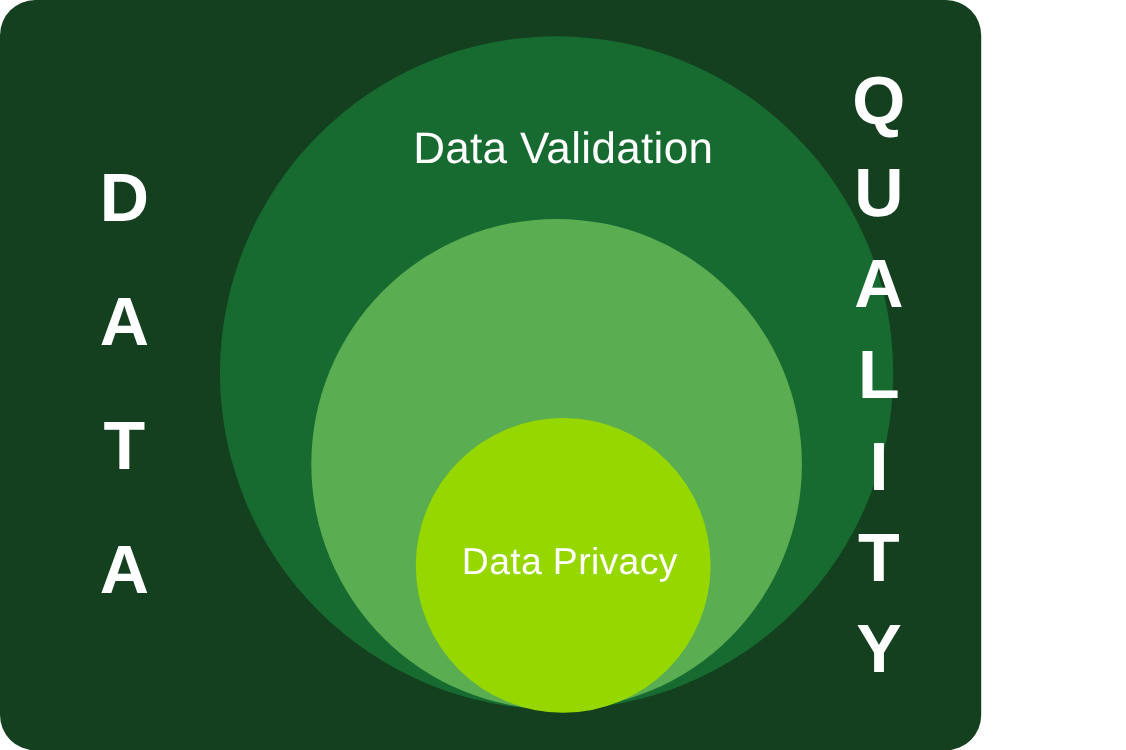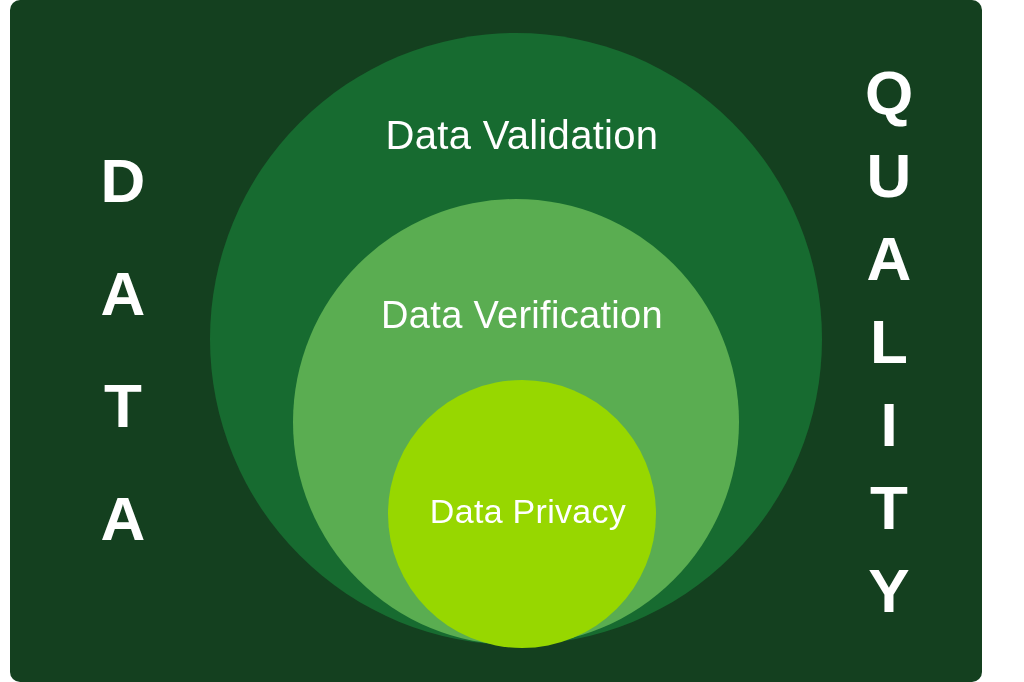--- a/index.html
+++ b/index.html
@@ -18,26 +18,25 @@
     height: 682px;
     overflow: hidden;
     background: #ffffff;
   }
 
   
   .panel {
     position: absolute;
     left: 0;
     top: 0;
-    width: 972px;
+    width: 892px;
     height: 682px;
-    border-radius: 10px;
+    border-radius: 32px;
     background: #14401f;
     overflow: hidden;
-    margin-left: 10px;
   }
 
   
   .ring {
     position: absolute;
     border-radius: 50%;
     display: block;
   }
 
   .ring-outer {
@@ -144,21 +143,20 @@
   <div class="panel" style="background: rgb(20, 64, 31);">
 
     <div class="ring ring-outer" style="background: rgb(23, 107, 48);"></div>
 
     <div class="ring ring-middle" style="background: rgb(90, 173, 81);"></div>
 
     <div class="ring ring-inner" style="background: rgb(151, 215, 0);"></div>
 
     <div class="ring-label label-validation">Data Validation</div>
 
-    <div class="ring-label label-verification">Data Verification</div>
 
     <div class="ring-label label-privacy">Data Privacy</div>
 
     <div class="side-word side-left">
       <span class="glyph">D</span>
       <span class="glyph">A</span>
       <span class="glyph">T</span>
       <span class="glyph">A</span>
     </div>
 

